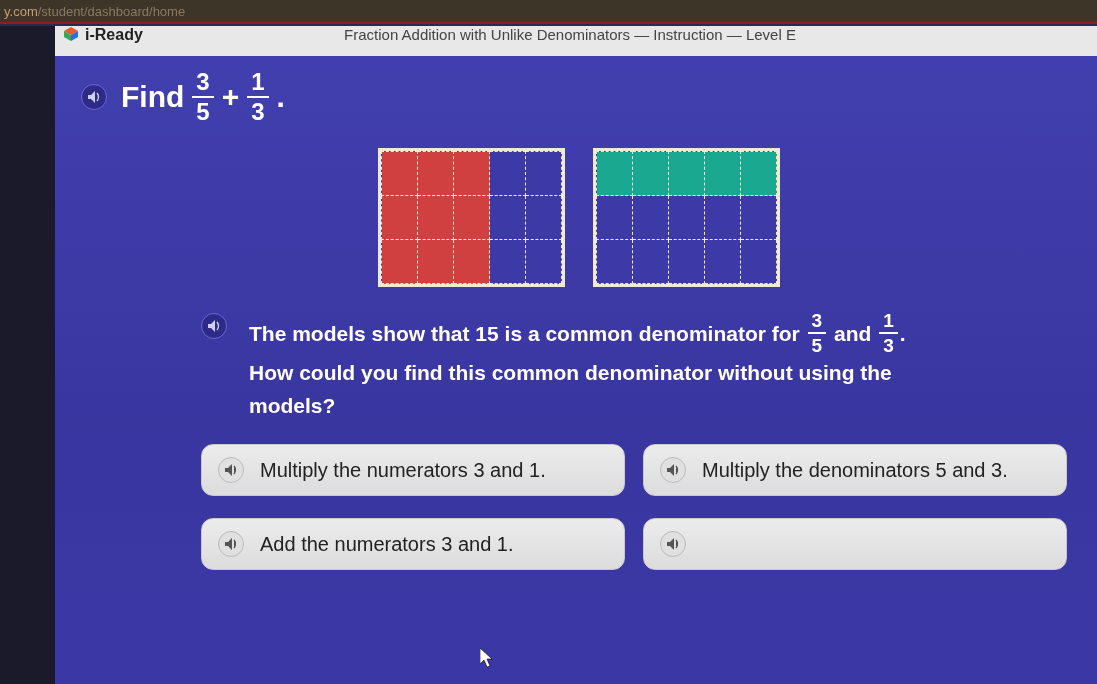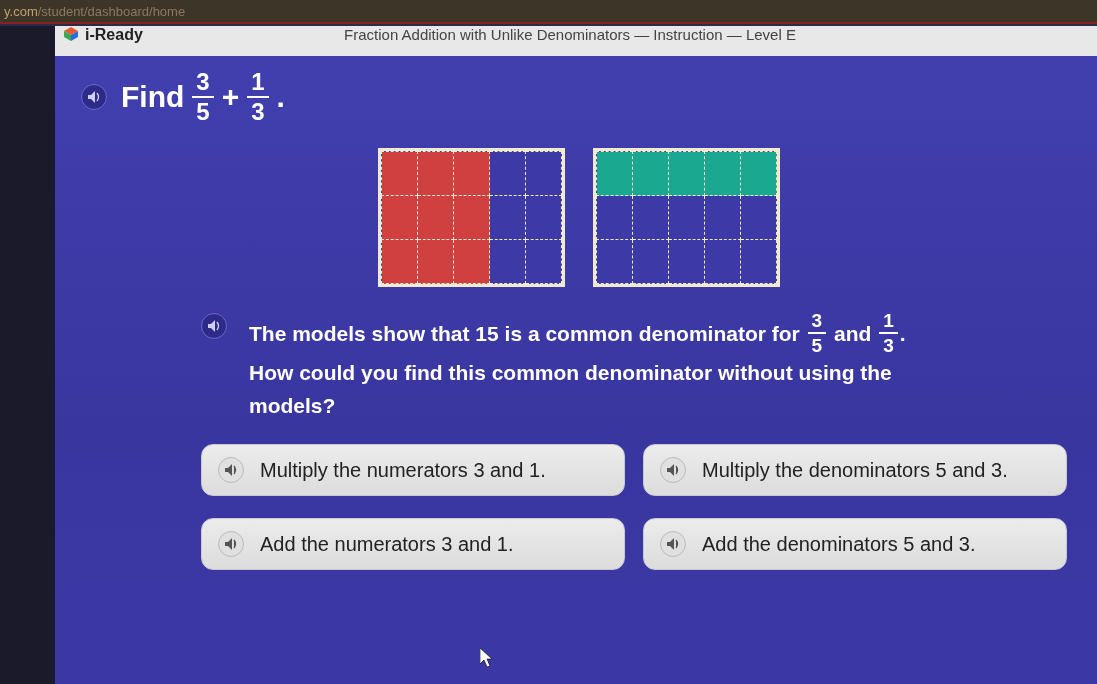--- a/index.html
+++ b/index.html
@@ -310,21 +310,20 @@
         </span>
         <span class="answer-text">Add the numerators 3 and 1.</span>
       </div>
       <div class="answer">
         <span class="speaker-btn">
           <svg width="14" height="14" viewBox="0 0 14 14">
               <polygon points="1,5 4,5 8,1 8,13 4,9 1,9" fill="#555"></polygon>
               <path d="M10 3 Q13 7 10 11" stroke="#555" stroke-width="1.3" fill="none"></path>
             </svg>
         </span>
-        <span class="answer-text">Add the denominators 5 and 3.</span>
       </div>
     </div>
 
   </div>
 </div>
 
 <div class="cursor">
   <svg width="16" height="20" viewBox="0 0 16 20">
       <polygon points="0,0 0,16 4,12 7,19 10,18 7,11 12,11" fill="#fff" stroke="#000" stroke-width="0.6"></polygon>
     </svg>

